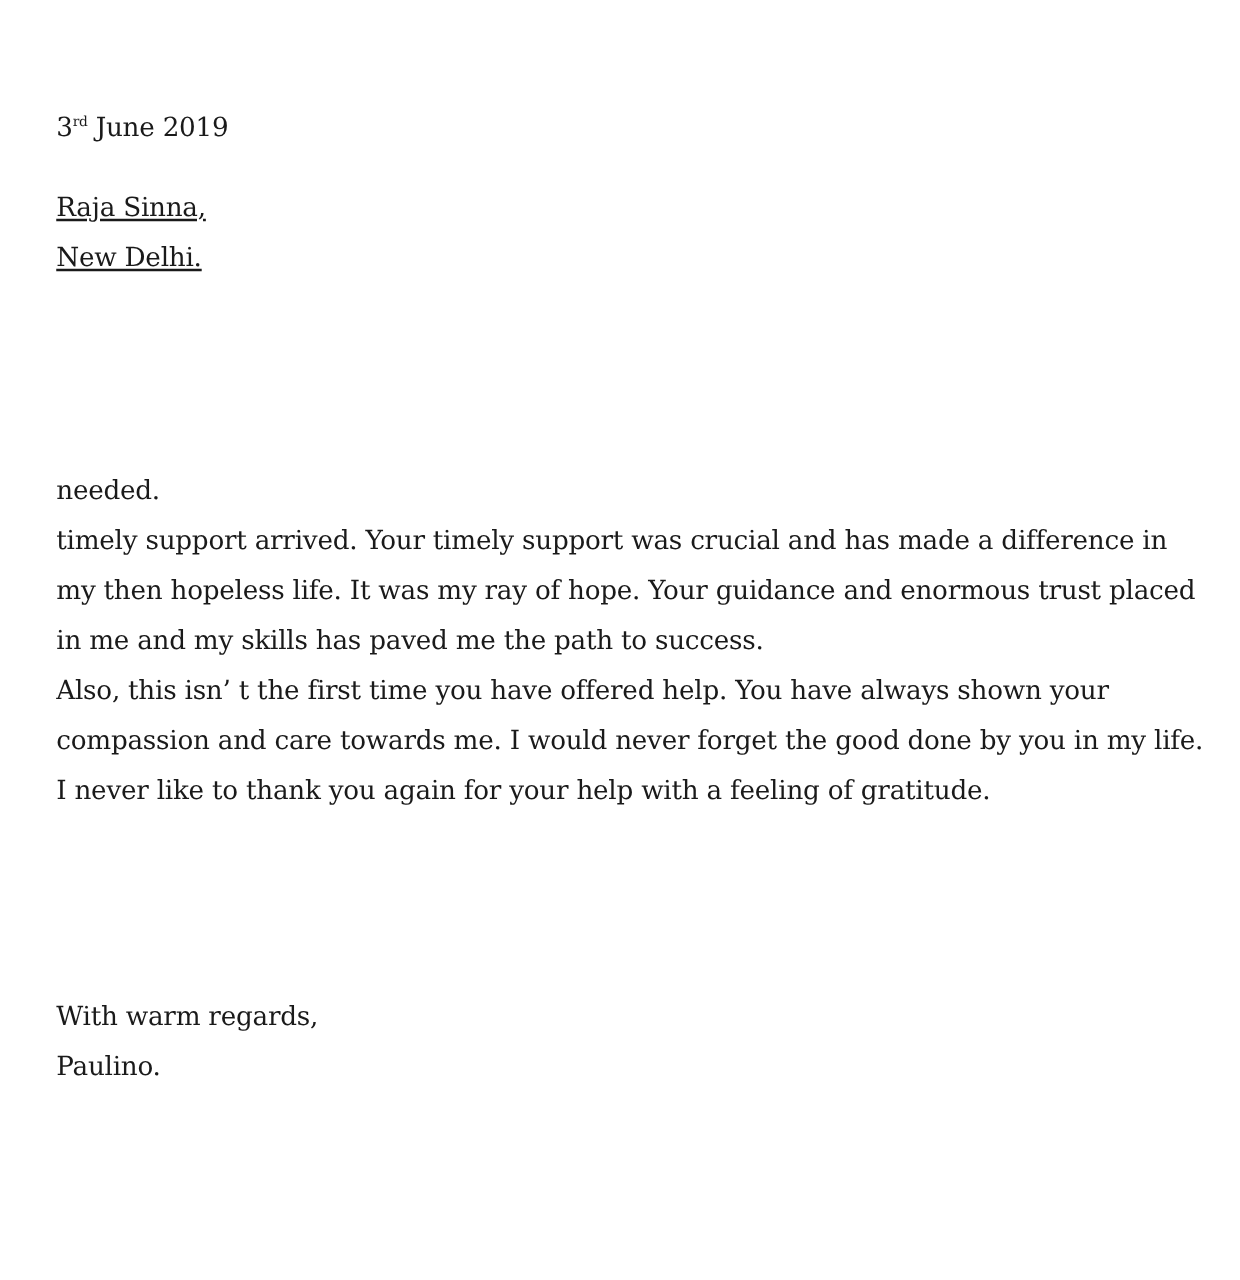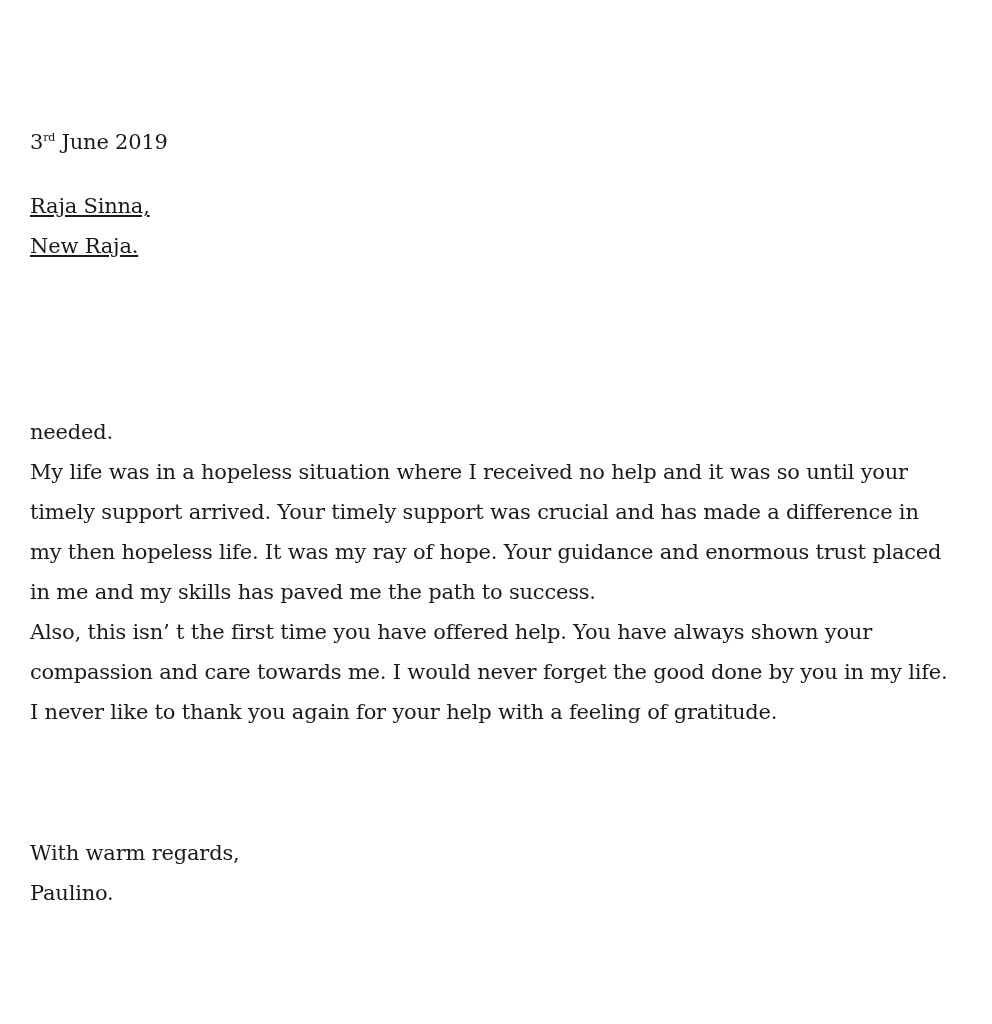--- a/index.html
+++ b/index.html
@@ -10,27 +10,26 @@
     body {
       width: 992px;
       height: 1024px;
       position: relative;
       overflow: hidden;
       font-family: "DejaVu Serif", "Liberation Serif", serif;
       color: #1a1a1a;
     }
     .page {
       position: absolute;
-      left: 30px;
+      left: 45px;
       top: 82px;
       width: 945px;
       font-size: 21px;
       line-height: 40px;
       letter-spacing: -0.2px;
-      margin-top: 40px;
     }
     .line {
       white-space: nowrap;
       display: block;
     }
     sup {
       font-size: 11px;
       line-height: 0;
       vertical-align: 8px;
     }
@@ -61,27 +60,26 @@
   </style>
 </head>
 <body>
 
 <div class="page">
 
   <div class="line date-line"><span>3</span><sup>rd</sup><span> June 2019</span></div>
 
   <div class="address">
     <span class="line">Raja Sinna,</span>
-    <span class="line">New Raja.</span>
+    <span class="line">New Delhi.</span>
   </div>
 
 
   <div class="body-text">
     <span class="line">needed.</span>
-    <span class="line">My life was in a hopeless situation where I received no help and it was so until your</span>
     <span class="line">timely support arrived. Your timely support was crucial and has made a difference in</span>
     <span class="line">my then hopeless life. It was my ray of hope. Your guidance and enormous trust placed</span>
     <span class="line">in me and my skills has paved me the path to success.</span>
     <span class="line">Also, this isn’  t the first time you have offered help. You have always shown your</span>
     <span class="line">compassion and care towards me. I would never forget the good done by you in my life.</span>
     <span class="line">I never like to thank you again for your help with a feeling of gratitude.</span>
   </div>
 
   <div class="closing">
     <span class="line">With warm regards,</span>

